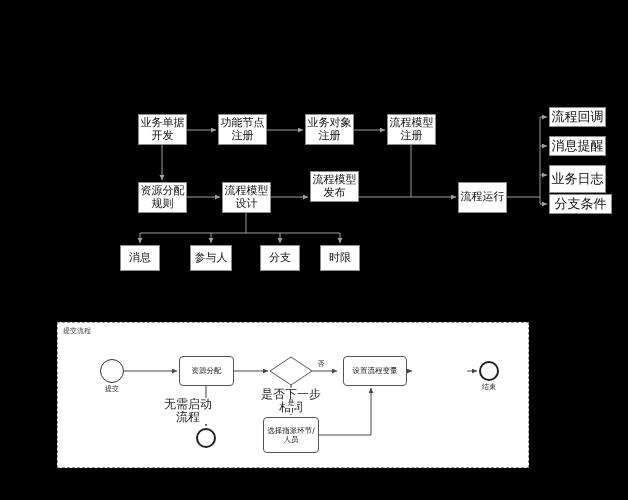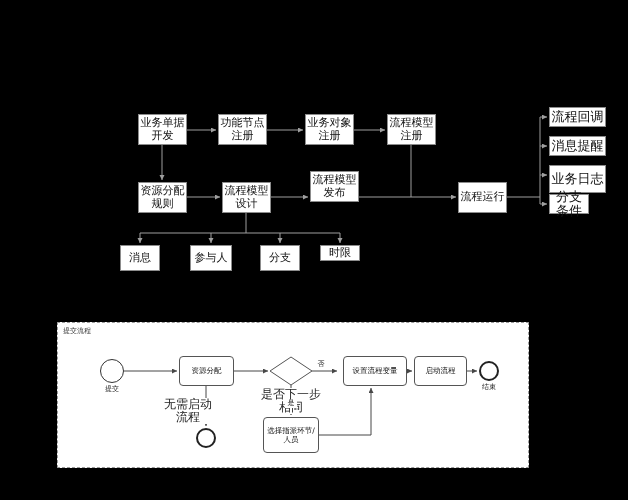--- a/index.html
+++ b/index.html
@@ -94,40 +94,39 @@
   <div class="tnode" style="left:138px;top:182px;width:49px;height:31px">资源分配规则</div>
 
   <div class="tnode" style="left:387px;top:114px;width:49px;height:31px">流程模型注册</div>
   <div class="tnode" style="left:222px;top:182px;width:49px;height:31px">流程模型设计</div>
   <div class="tnode" style="left:310px;top:171px;width:49px;height:31px">流程模型发布</div>
   <div class="tnode" style="left:458px;top:182px;width:49px;height:31px">流程运行</div>
 
   <div class="tnode rnode" style="left:549px;top:107px;width:57px;height:20px">流程回调</div>
   <div class="tnode rnode" style="left:549px;top:136px;width:57px;height:20px">消息提醒</div>
   <div class="tnode rnode" style="left:549px;top:165px;width:57px;height:28px">业务日志</div>
-  <div class="tnode rnode" style="left:549px;top:194px;width:40px;height:20px">分支条件</div>
+  <div class="tnode rnode" style="left:549px;top:194px;width:63px;height:20px">分支条件</div>
 
   <div class="tnode" style="left:120px;top:245px;width:40px;height:26px">消息</div>
   <div class="tnode" style="left:190px;top:245px;width:42px;height:26px">参与人</div>
   <div class="tnode" style="left:260px;top:245px;width:40px;height:26px">分支</div>
-  <div class="tnode" style="left:320px;top:245px;width:40px;height:16px">时限</div>
+  <div class="tnode" style="left:320px;top:245px;width:40px;height:26px">时限</div>
 
   <div class="ptitle">提交流程</div>
 
   <div class="circle" style="left:100px;top:359px;width:24px;height:24px;border:1.5px solid #333"></div>
   <div class="flabel" style="left:98px;top:386px;width:28px">提交</div>
 
   <div class="fnode" style="left:179px;top:356px;width:55px;height:30px">资源分配</div>
 
   <div class="flabel wbg small" style="left:259px;top:388px;width:64px">是否下一步相同</div>
   <div class="flabel wbg" style="left:285px;top:400px;width:12px">是</div>
   <div class="flabel" style="left:315px;top:361px;width:12px">否</div>
 
   <div class="fnode" style="left:343px;top:356px;width:64px;height:30px">设置流程变量</div>
-  <div class="fnode" style="left:414px;top:356px;width:53px;height:30px">启动流程</div>
 
   <div class="circle" style="left:479px;top:361px;width:20px;height:20px;border:2.5px solid #222"></div>
   <div class="flabel" style="left:477px;top:384px;width:24px">结束</div>
 
   <div class="fnode" style="left:263px;top:417px;width:56px;height:36px">选择指派环节/人员</div>
 
   <div class="flabel wbg small" style="left:164px;top:398px;width:48px">无需启动流程</div>
   <div class="circle" style="left:196px;top:428px;width:20px;height:20px;border:2.5px solid #222"></div>
 
 </div>

